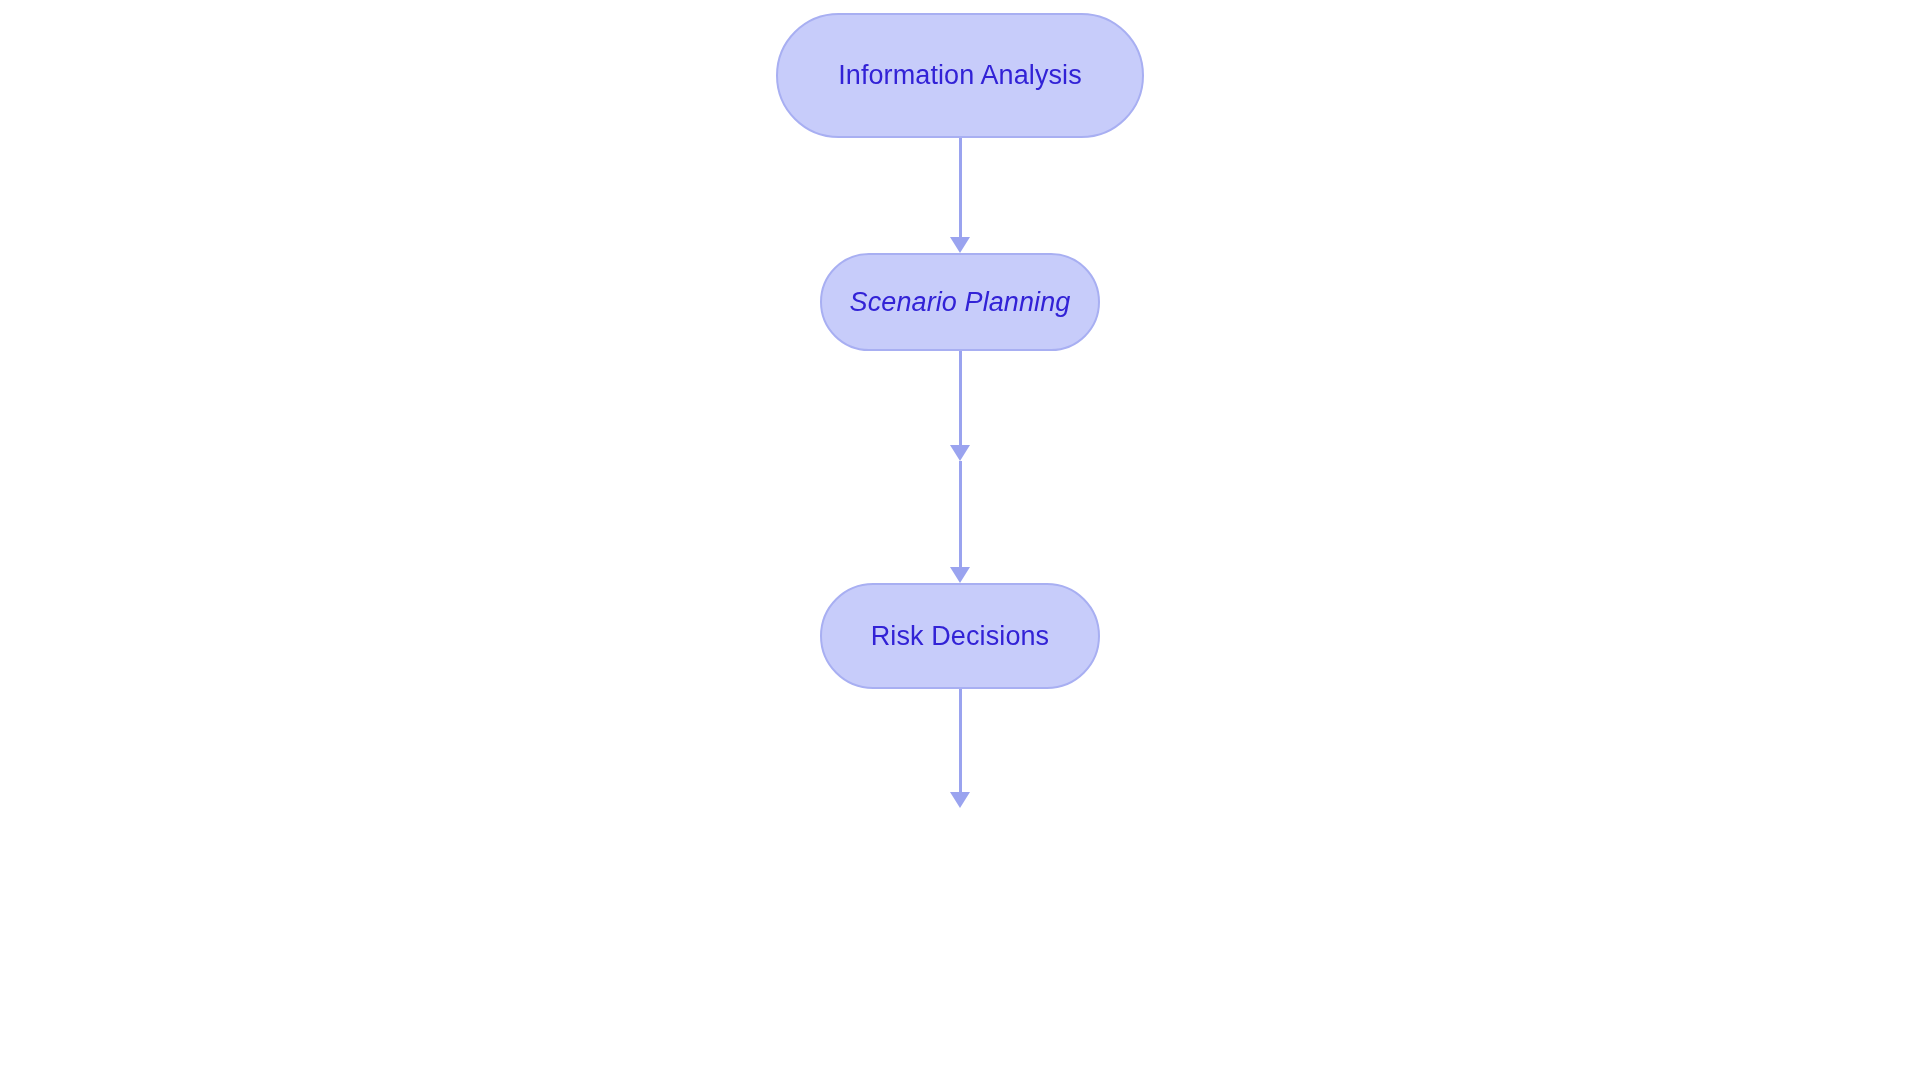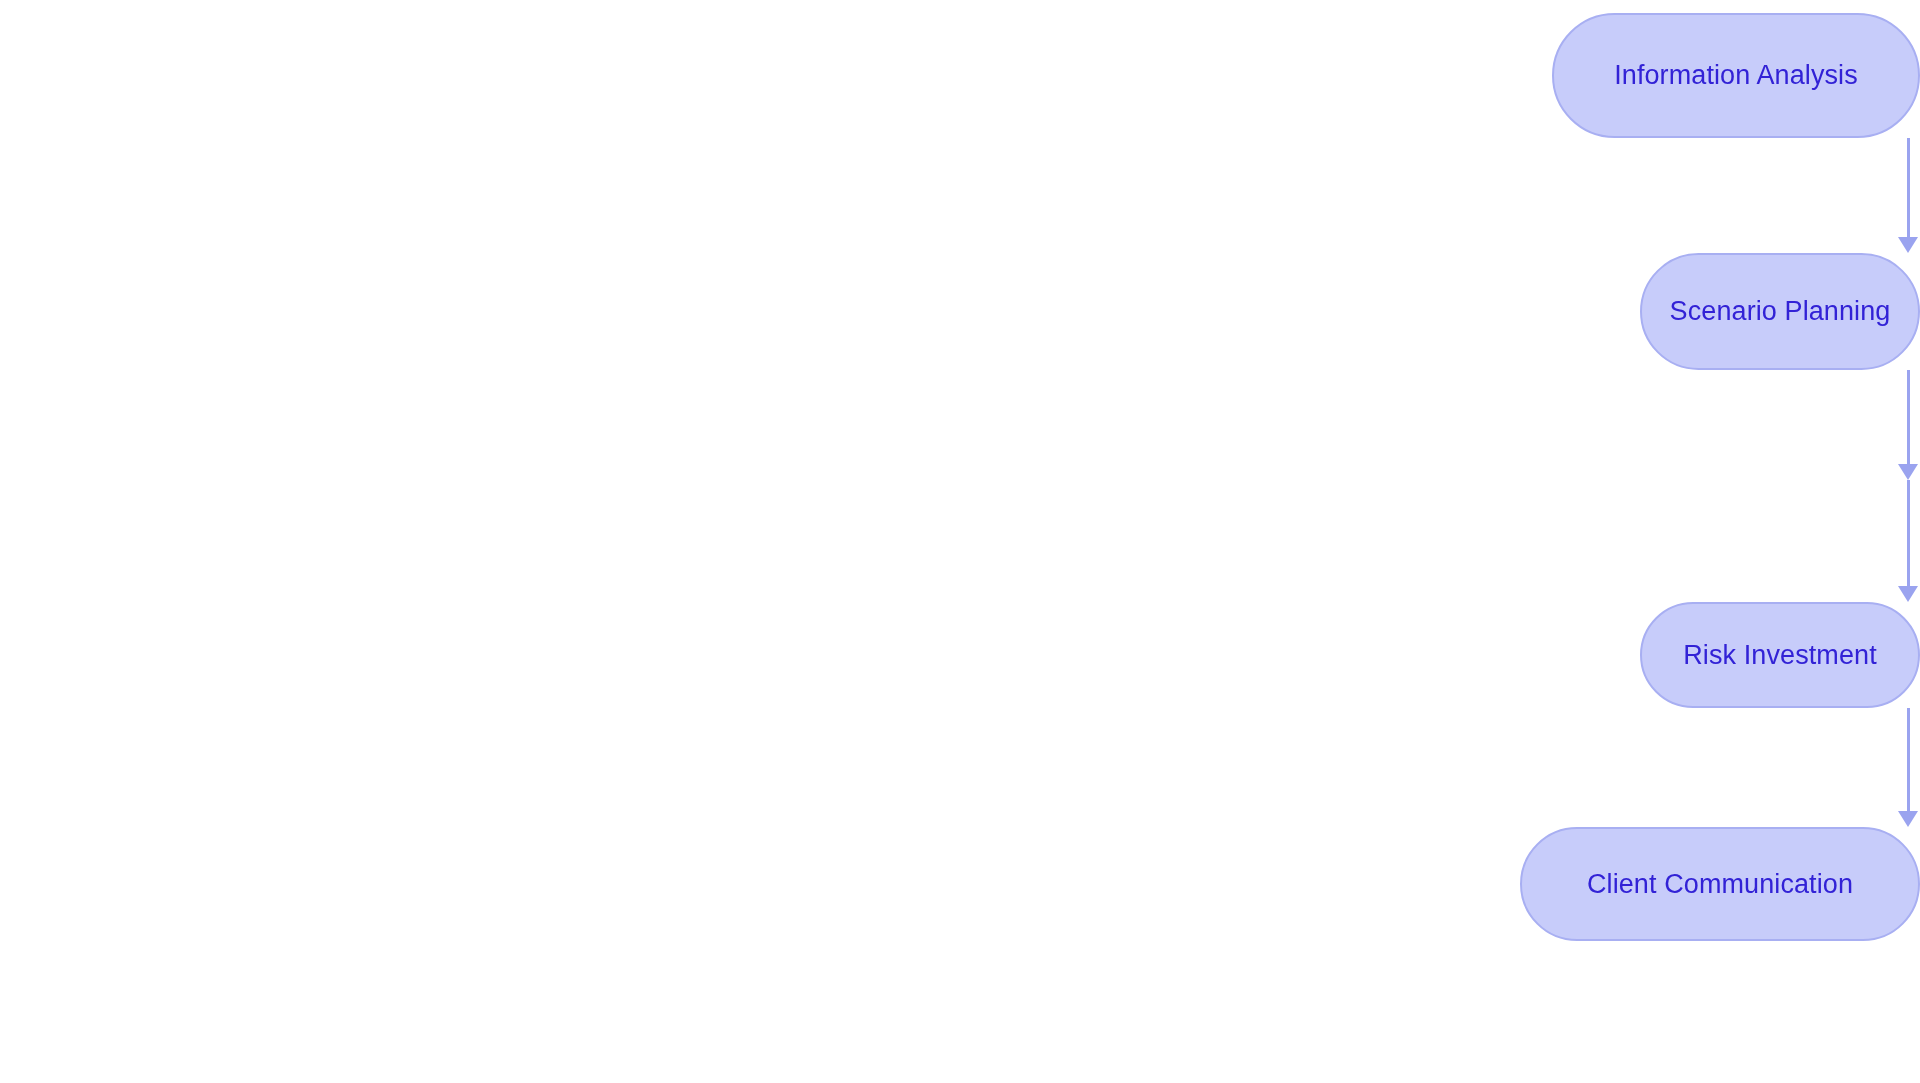--- a/index.html
+++ b/index.html
@@ -22,21 +22,21 @@
   }
 
   .flow-column {
     position: absolute;
     left: 0;
     top: 0;
     width: 1920px;
     height: 1083px;
     display: flex;
     flex-direction: column;
-    align-items: flex-end;
+    align-items: center;
     justify-content: flex-start;
   }
 
   .flow-node {
     box-sizing: border-box;
     display: flex;
     align-items: center;
     justify-content: center;
     background: #c7ccfa;
     border: 2px solid #a8aff2;
@@ -52,21 +52,21 @@
 
   .node-label {
     color: #3222d6;
     font-size: 27px;
     font-weight: 400;
     white-space: nowrap;
   }
 
   
   .node-1 { width: 368px; height: 125px; margin-top: 13px; }
-  .node-2 { width: 280px; height: 117px; }
+  .node-2 { width: 280px; height: 98px; font-style: italic; }
   .node-3 { width: 320px; height: 100px; }
   .node-4 { width: 280px; height: 106px; }
   .node-5 { width: 400px; height: 114px; }
 
   .flow-connector {
     position: relative;
     width: 24px;
     display: flex;
     flex-direction: column;
     align-items: center;
@@ -116,26 +116,23 @@
       <div class="connector-arrowhead"></div>
     </div>
 
 
     <div class="flow-connector conn-3">
       <div class="connector-line"></div>
       <div class="connector-arrowhead"></div>
     </div>
 
     <div class="flow-node node-4">
-      <span class="node-label">Risk Investment</span>
+      <span class="node-label">Risk Decisions</span>
     </div>
 
     <div class="flow-connector conn-4">
       <div class="connector-line"></div>
       <div class="connector-arrowhead"></div>
     </div>
 
-    <div class="flow-node node-5">
-      <span class="node-label">Client Communication</span>
-    </div>
 
   </div>
 </div>
 
 </body></html>

